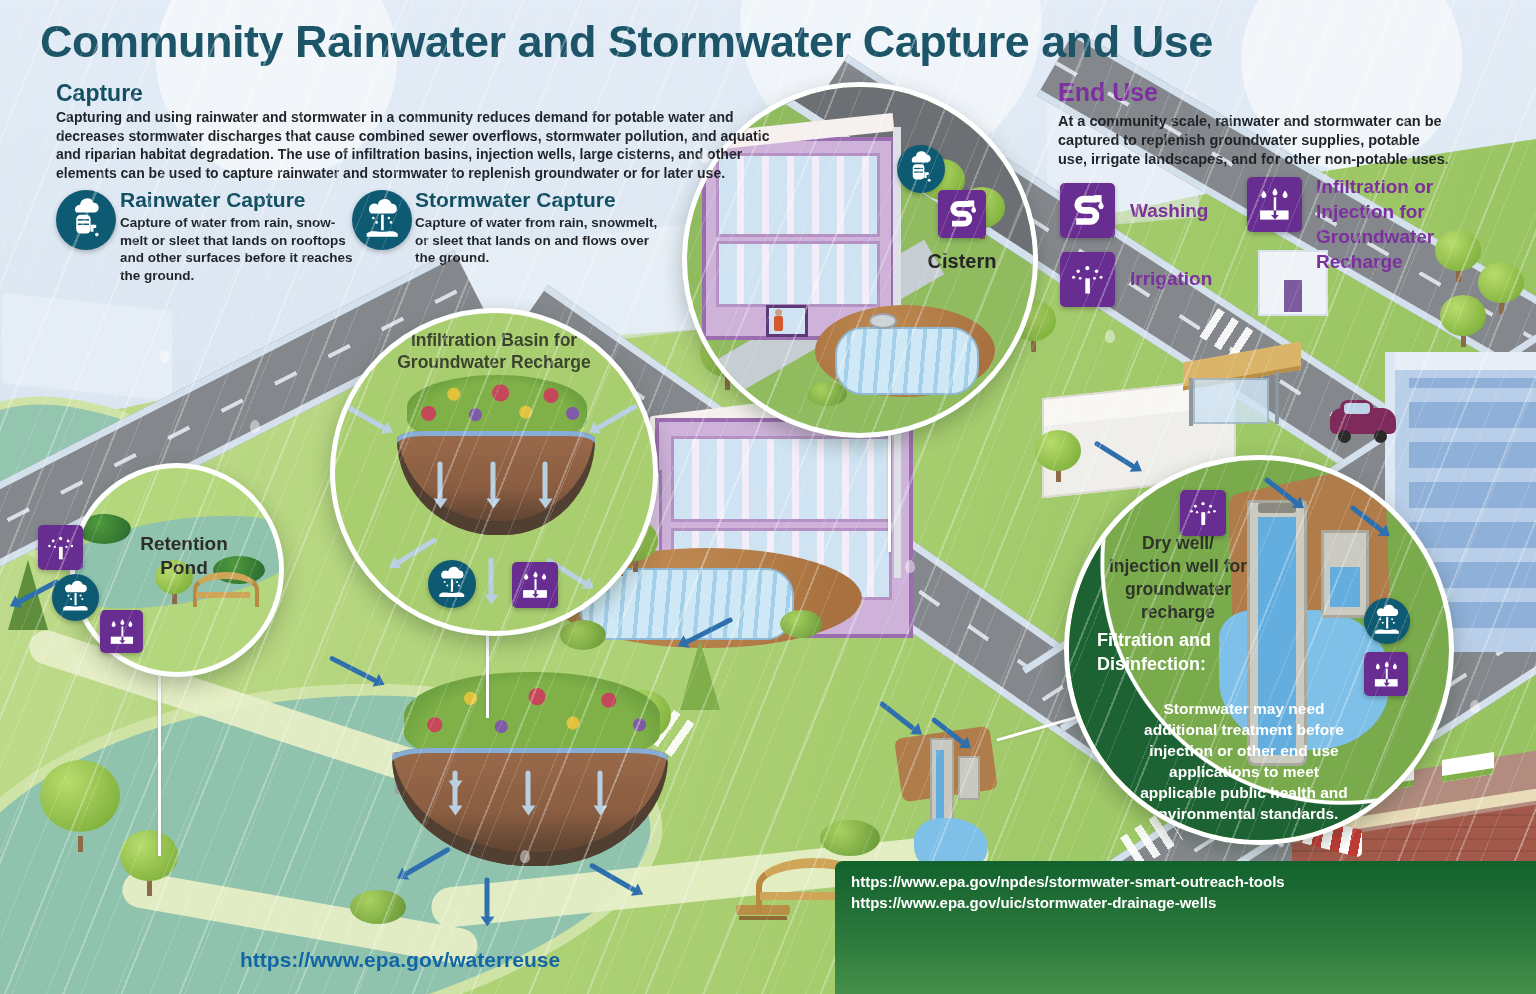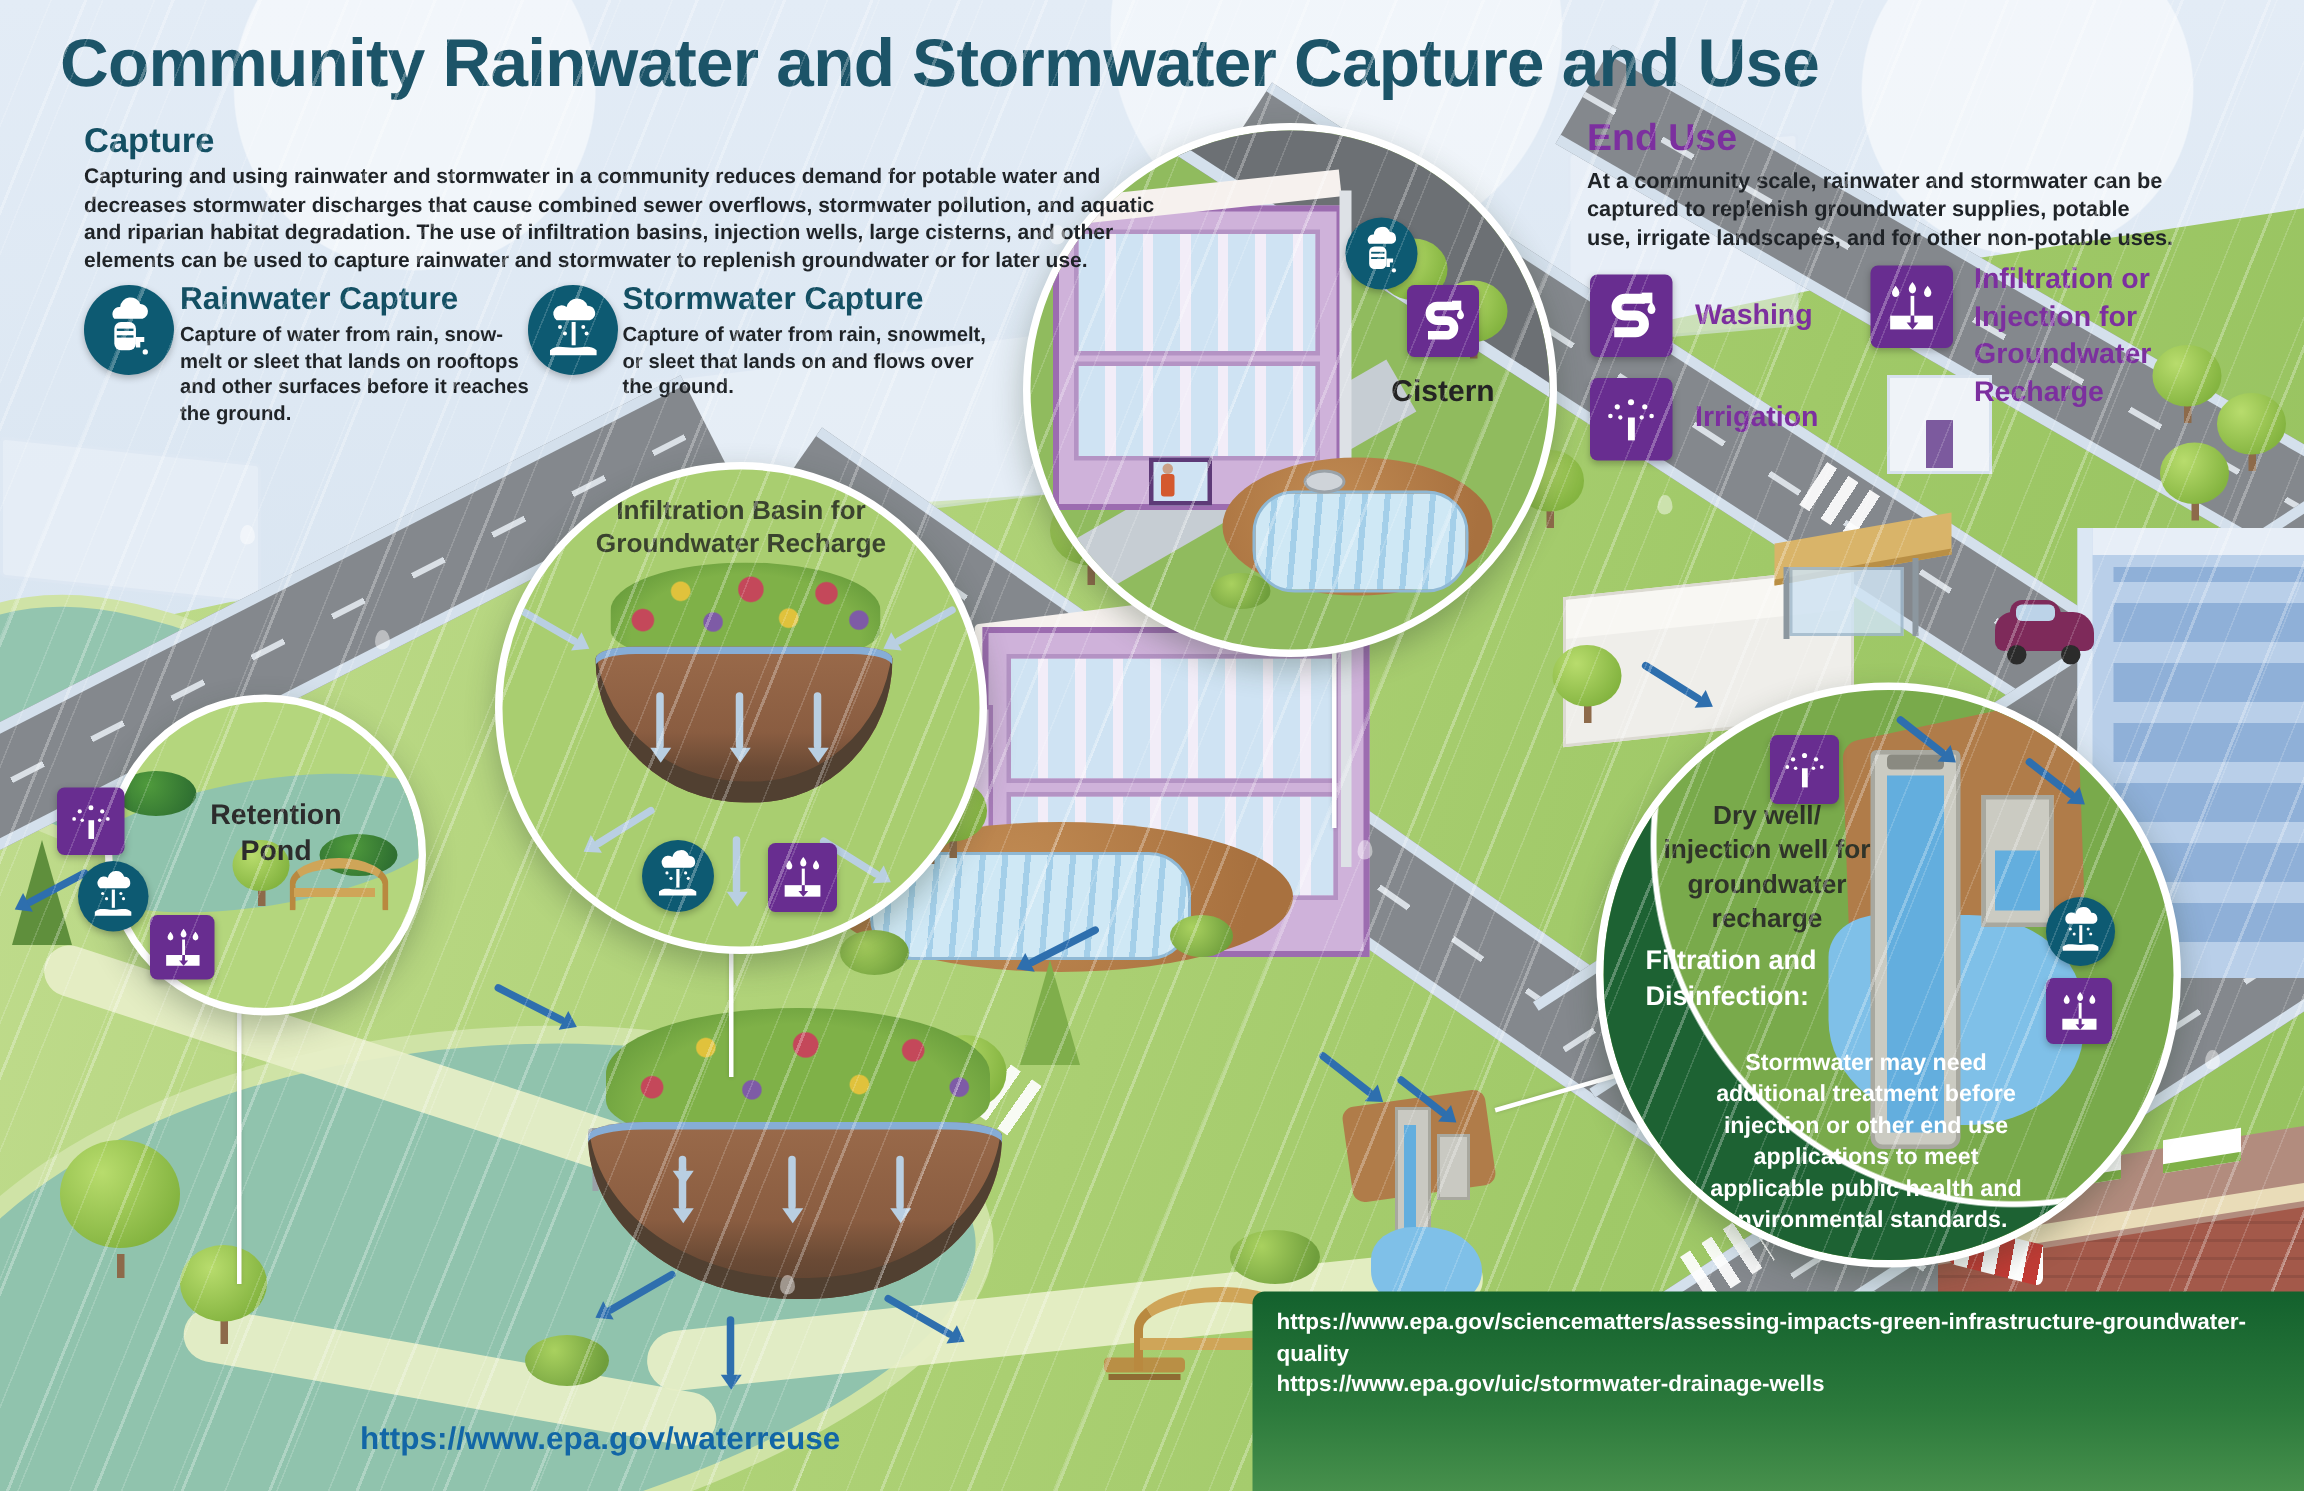--- a/index.html
+++ b/index.html
@@ -521,18 +521,18 @@
   <div class="abs drop" style="left:1105px;top:330px;"></div>
   <div class="abs drop" style="left:520px;top:850px;"></div>
   <div class="abs drop" style="left:905px;top:560px;"></div>
   <div class="abs drop" style="left:1470px;top:700px;"></div>
   <div class="abs drop" style="left:160px;top:350px;"></div>
   <div class="abs drop" style="left:1000px;top:920px;"></div>
 
   <div class="abs wr-link" style="left:240px;top:948px;">https://www.epa.gov/waterreuse</div>
 
   <div class="abs panel" style="left:835px;top:861px;width:701px;height:133px;padding:11px 0 0 16px;box-sizing:border-box;">
-    <div class="url">https://www.epa.gov/sciencematters/assessing-impacts-green-infrastructure-groundwater-quality</div>
+    <div class="url">https://www.epa.gov/npdes/stormwater-smart-outreach-tools</div>
     <div class="url">https://www.epa.gov/uic/stormwater-drainage-wells</div>
 
   </div>
 
 </div>
 
 </body></html>

